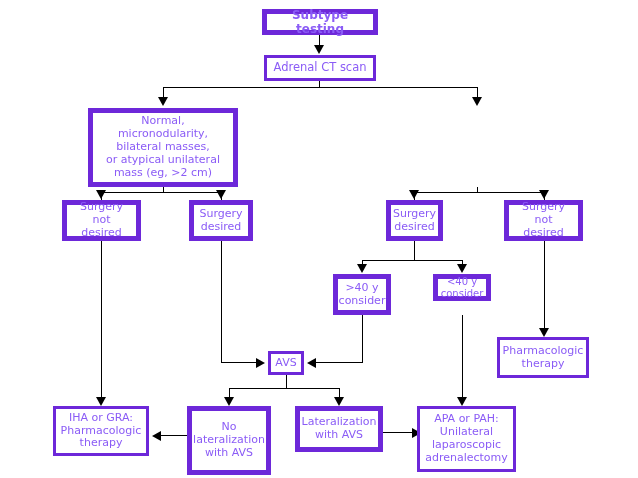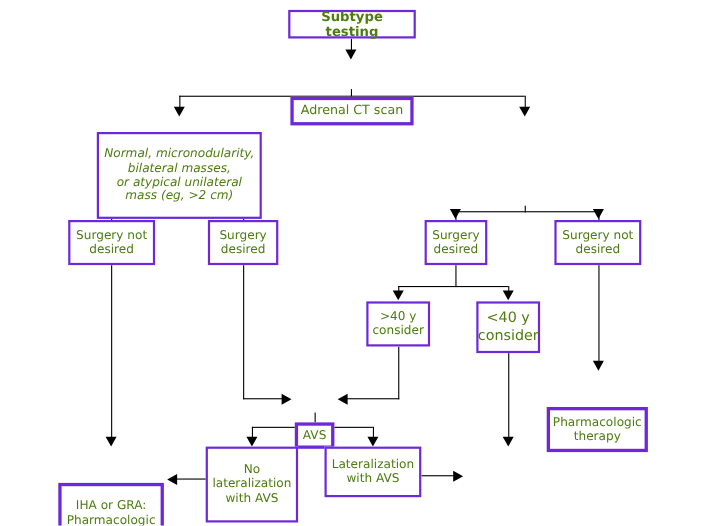--- a/index.html
+++ b/index.html
@@ -13,34 +13,33 @@
     width: 638px;
     height: 478px;
     background: #ffffff;
     font-family: "DejaVu Sans", "Liberation Sans", sans-serif;
     overflow: hidden;
   }
   .node {
     position: absolute;
     box-sizing: border-box;
     background: #ffffff;
-    border: 2px solid #6d28d9;
+    border: 5px solid #6d28d9;
     display: flex;
     align-items: center;
     justify-content: center;
     text-align: center;
-    color: #4d7c0f;
+    color: #8b5cf6;
     line-height: 1.18;
     white-space: pre-line;
     z-index: 3;
     padding: 1px 3px;
   }
   .node.thick {
     border-width: 3px;
-    margin-top: 33px;
   }
   .node.bold {
     font-weight: bold;
   }
   
   .conn {
     position: absolute;
     background: #000000;
     z-index: 1;
   }
@@ -131,54 +130,58 @@
   <div class="conn hline" style="left:158px; top:435px; width:32px;"></div>
   <div class="arrow left" style="left:152px; top:431px;"></div>
 
   <div class="conn hline" style="left:383px; top:432px; width:34px;"></div>
   <div class="arrow right" style="left:412px; top:428px;"></div>
 
   <div class="node bold" style="left:262px; top:9px; width:116px; height:26px; font-size:12px;">Subtype testing</div>
 
   <div class="node thick" style="left:264px; top:55px; width:112px; height:26px; font-size:11.5px;">Adrenal CT scan</div>
 
-  <div class="node" style="left:88px; top:120px; width:150px; height:79px; font-size:11px;font-style:italic;">Normal, micronodularity,
+  <div class="node" style="left:88px; top:108px; width:150px; height:79px; font-size:11px;">Normal, micronodularity,
 bilateral masses,
 or atypical unilateral
 mass (eg, &gt;2 cm)</div>
 
 
   <div class="node" style="left:62px; top:200px; width:79px; height:41px; font-size:11px;">Surgery not
 desired</div>
 
   <div class="node" style="left:189px; top:200px; width:64px; height:41px; font-size:11px;">Surgery
 desired</div>
 
   <div class="node" style="left:386px; top:200px; width:57px; height:41px; font-size:11px;">Surgery
 desired</div>
 
   <div class="node" style="left:504px; top:200px; width:79px; height:41px; font-size:11px;">Surgery not
 desired</div>
 
   <div class="node" style="left:333px; top:274px; width:58px; height:41px; font-size:11px;">&gt;40 y
 consider</div>
 
-  <div class="node" style="left:433px; top:274px; width:58px; height:47px; font-size:13px;">&lt;40 y
+  <div class="node" style="left:433px; top:274px; width:58px; height:27px; font-size:10px;">&lt;40 y
 consider</div>
 
   <div class="node thick" style="left:497px; top:337px; width:92px; height:41px; font-size:11px;">Pharmacologic
 therapy</div>
 
   <div class="node thick" style="left:268px; top:351px; width:36px; height:24px; font-size:11px;">AVS</div>
 
-  <div class="node thick" style="left:53px; top:406px; width:96px; height:68px; font-size:11px;">IHA or GRA:
+  <div class="node thick" style="left:53px; top:406px; width:96px; height:50px; font-size:11px;">IHA or GRA:
 Pharmacologic
 therapy</div>
 
   <div class="node" style="left:187px; top:406px; width:84px; height:69px; font-size:11px;">No
 lateralization
 with AVS</div>
 
   <div class="node" style="left:295px; top:406px; width:88px; height:46px; font-size:11px;">Lateralization
 with AVS</div>
 
+  <div class="node thick" style="left:417px; top:406px; width:99px; height:66px; font-size:11px;">APA or PAH:
+Unilateral
+laparoscopic
+adrenalectomy</div>
 
 </div>
 
 </body></html>

